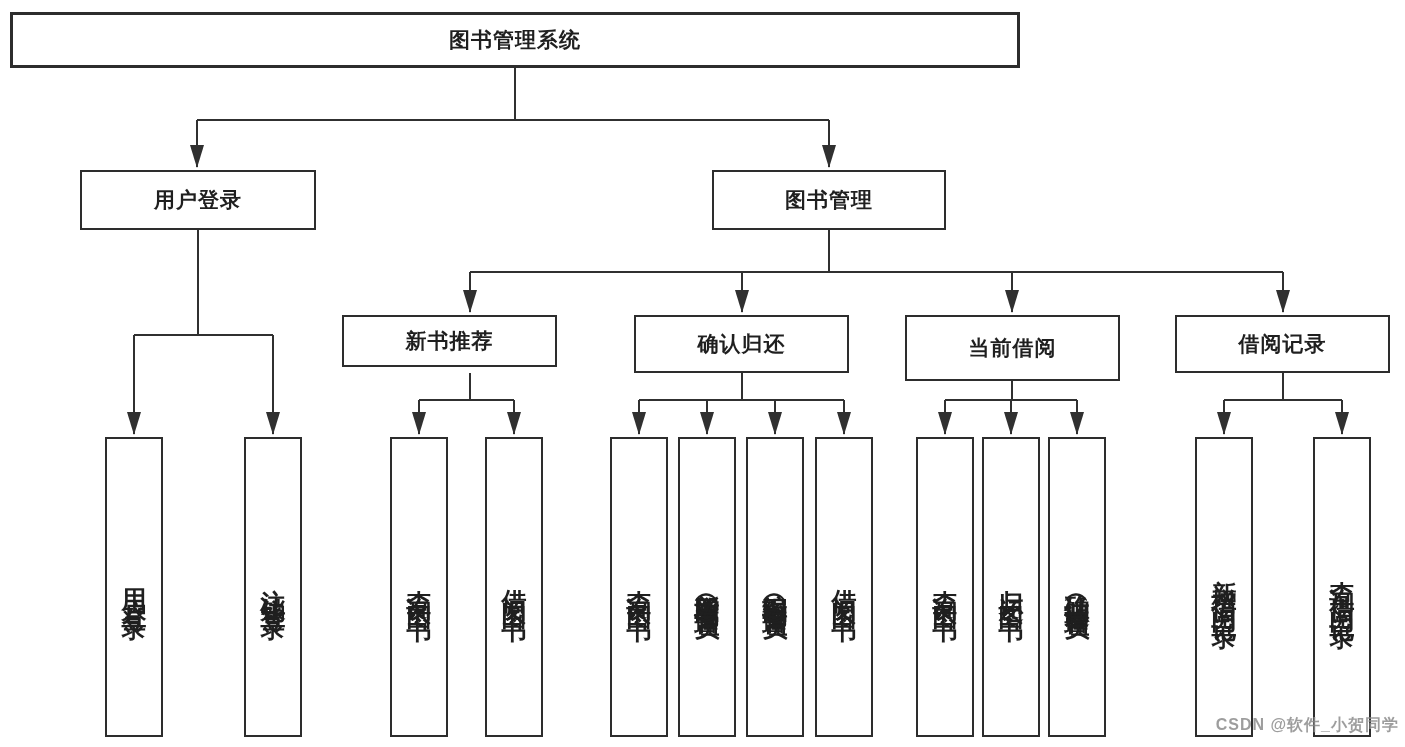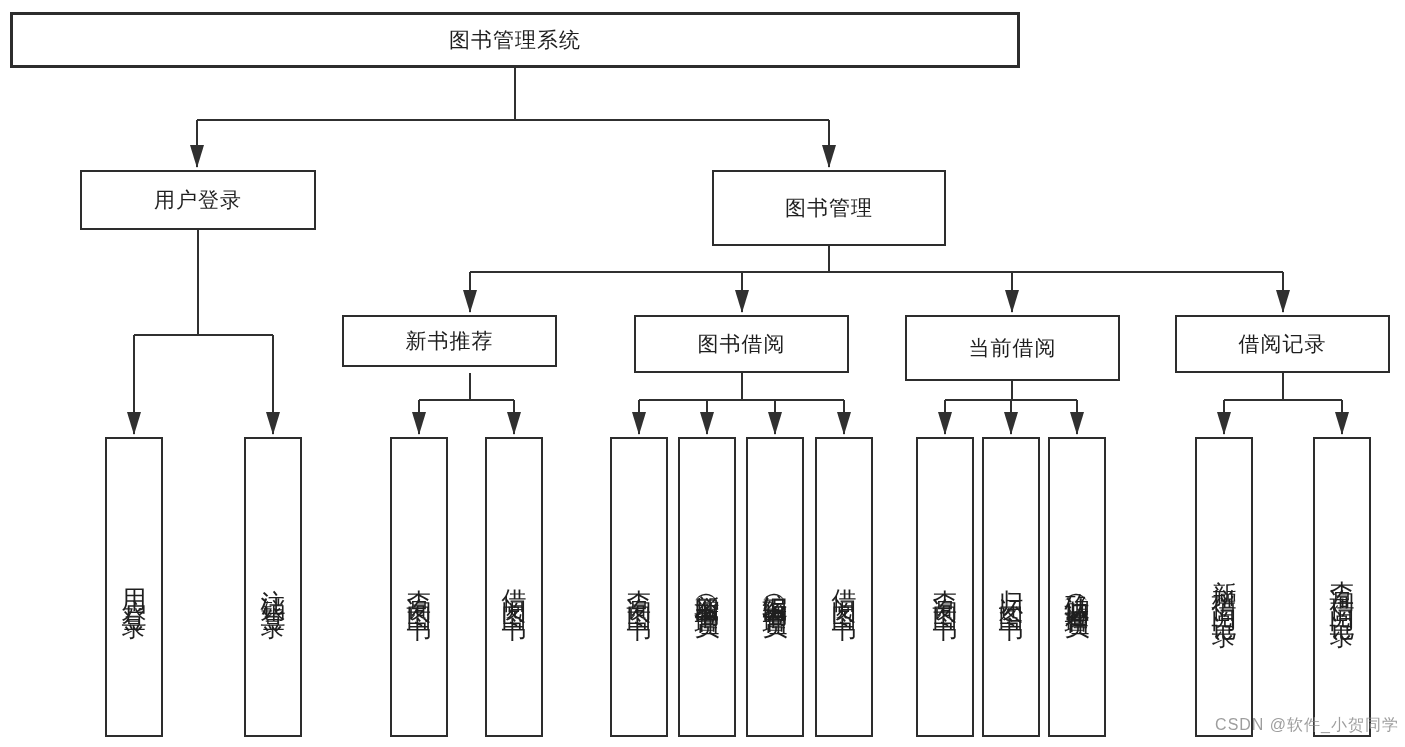--- a/index.html
+++ b/index.html
@@ -10,20 +10,21 @@
     --watermark:#8d8d8d;
   }
   *{margin:0;padding:0;box-sizing:border-box;}
   html,body{background:#ffffff;}
   body{font-family:"Liberation Sans","DejaVu Sans",sans-serif;}
   .stage{
     position:relative;
     width:1405px;height:747px;
     background:var(--box-fill);
     overflow:hidden;
+    font-weight:bold;
   }
   svg.connectors{
     position:absolute;left:0;top:0;
     color:var(--line);
     z-index:1;
   }
   .box{
     position:absolute;
     background:var(--box-fill);
     border:2px solid var(--box-border);
@@ -117,29 +118,29 @@
     </g>
   </svg>
 
   <div class="box root" style="left:10px;top:12px;width:1010px;height:56px">
     <span class="hlabel">图书管理系统</span>
   </div>
 
   <div class="box" style="left:80px;top:170px;width:236px;height:60px">
     <span class="hlabel">用户登录</span>
   </div>
-  <div class="box" style="left:712px;top:170px;width:234px;height:76px">
+  <div class="box" style="left:712px;top:170px;width:234px;height:60px">
     <span class="hlabel">图书管理</span>
   </div>
 
   <div class="box" style="left:342px;top:315px;width:215px;height:52px">
     <span class="hlabel">新书推荐</span>
   </div>
   <div class="box" style="left:634px;top:315px;width:215px;height:58px">
-    <span class="hlabel">图书借阅</span>
+    <span class="hlabel">确认归还</span>
   </div>
   <div class="box" style="left:905px;top:315px;width:215px;height:66px">
     <span class="hlabel">当前借阅</span>
   </div>
   <div class="box" style="left:1175px;top:315px;width:215px;height:58px">
     <span class="hlabel">借阅记录</span>
   </div>
 
   <div class="box leaf" style="left:105px">
     <span class="vtext">用户登录</span>

